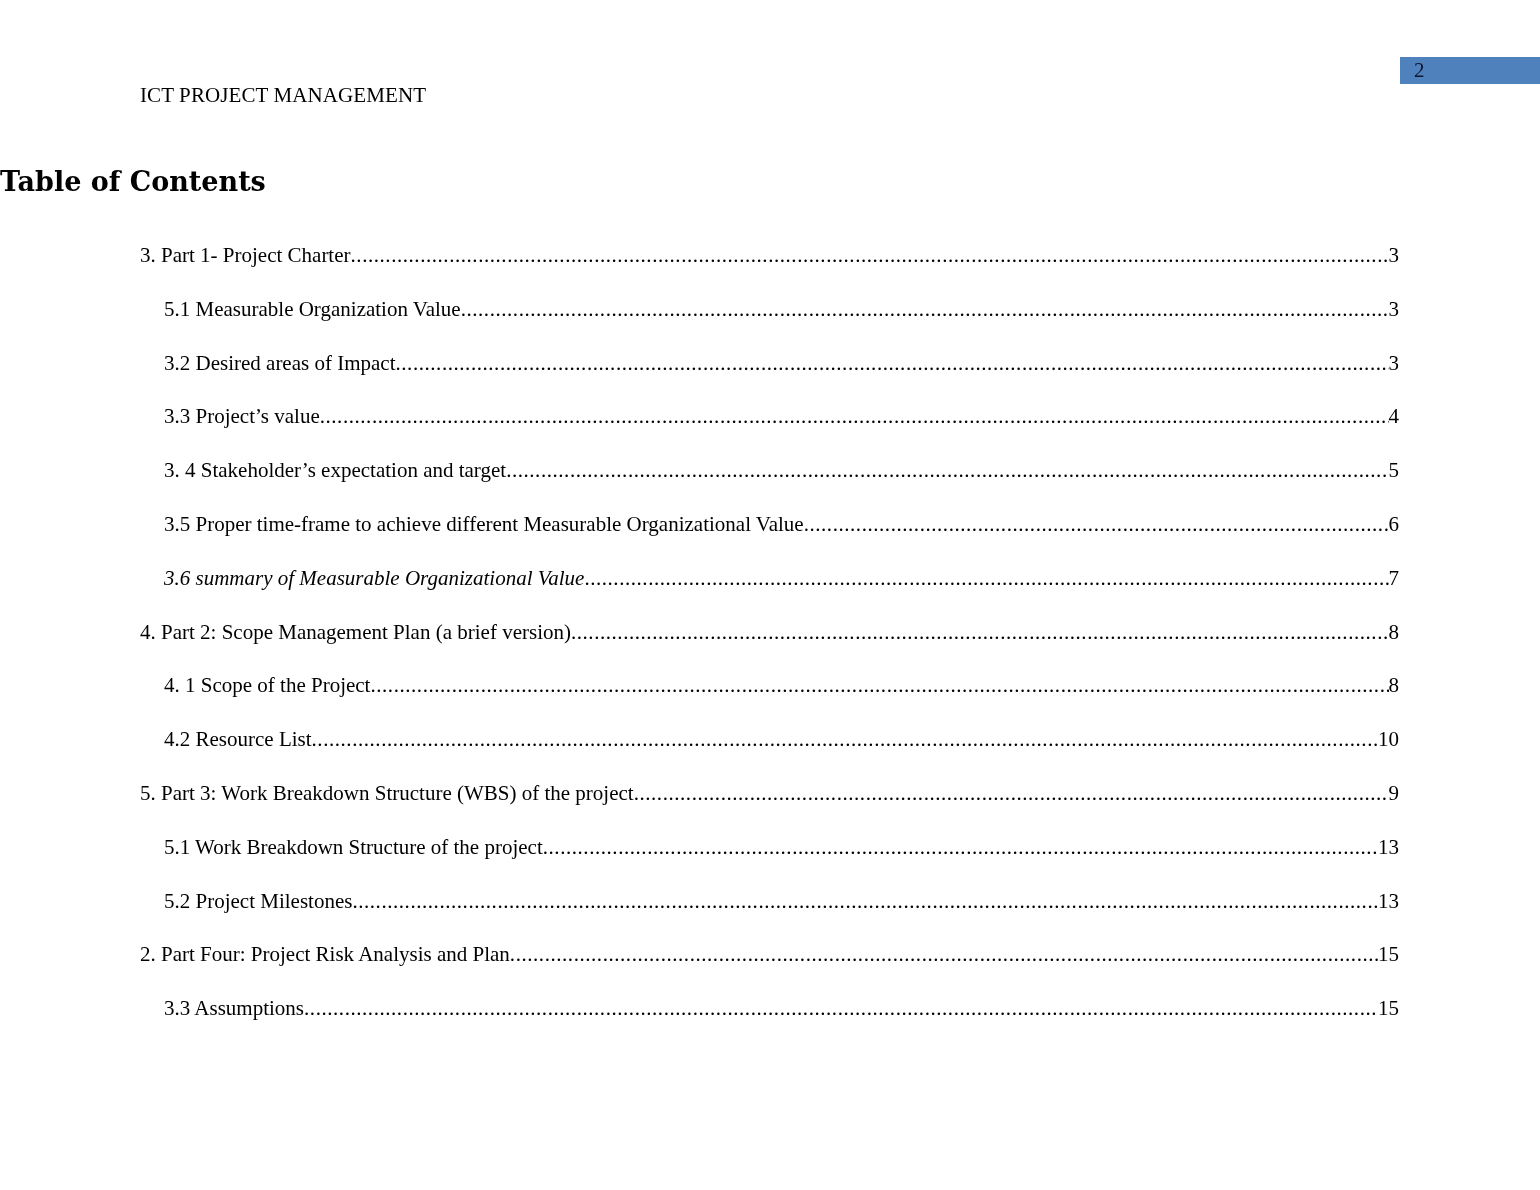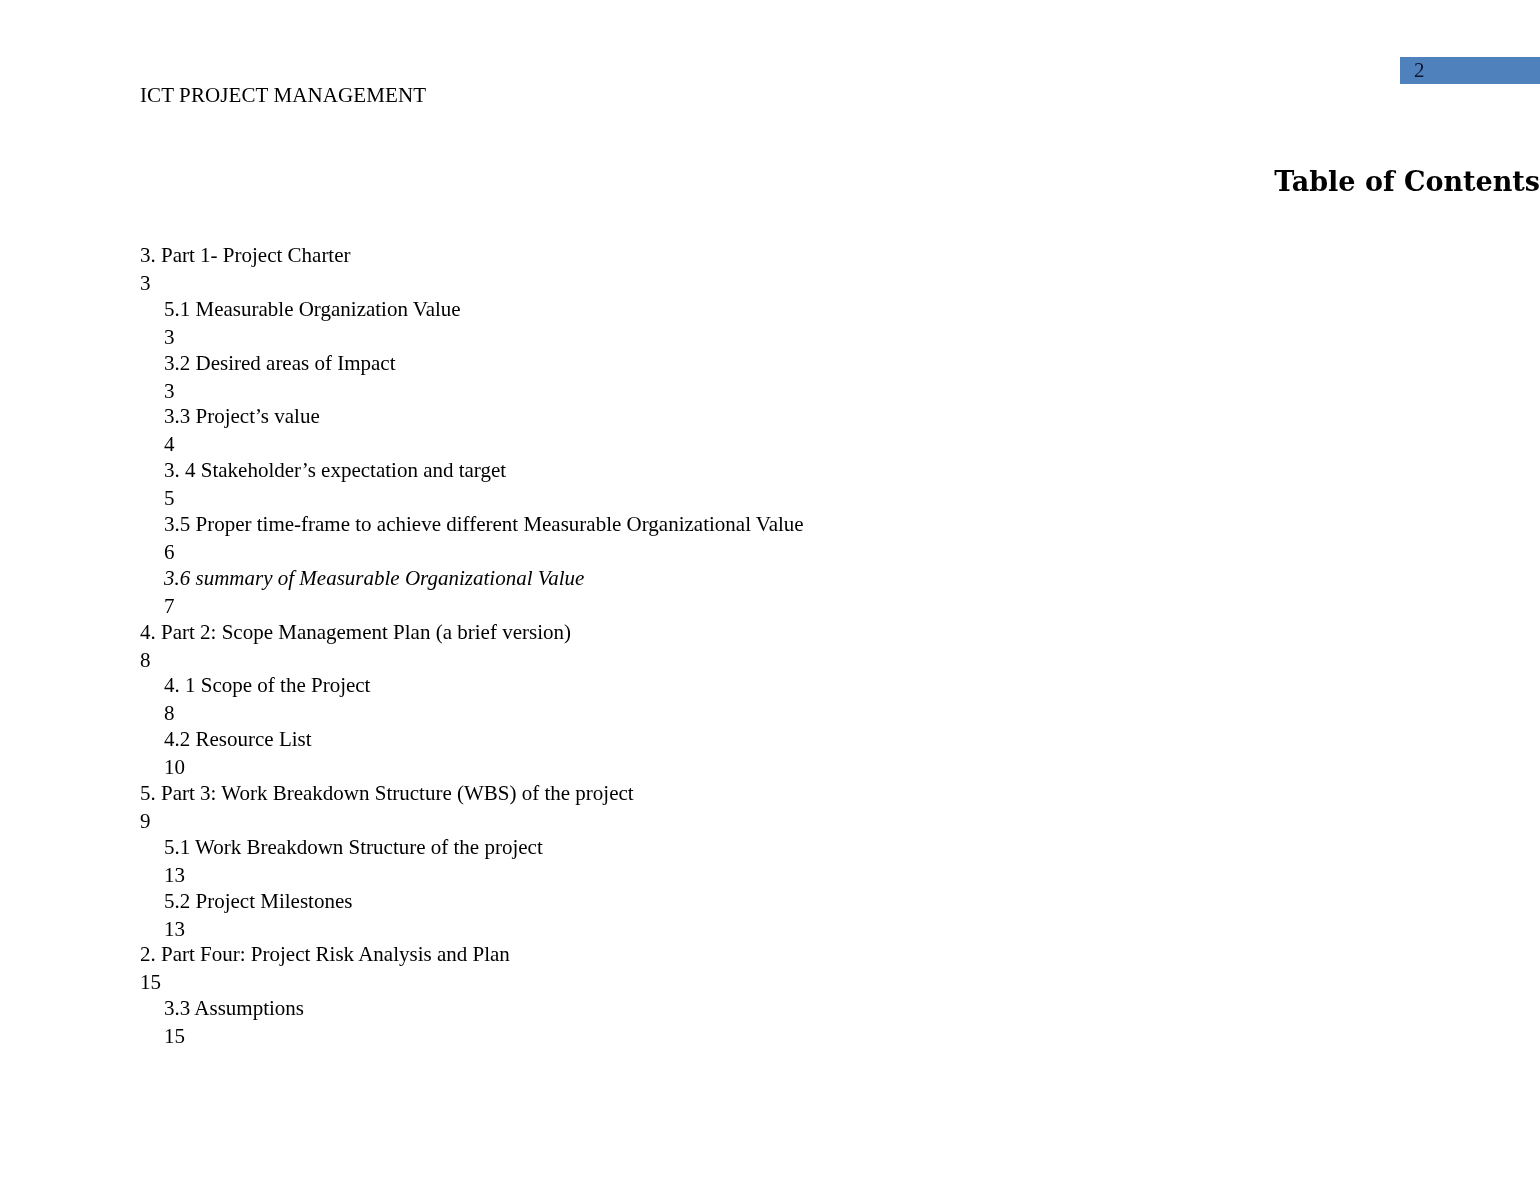--- a/index.html
+++ b/index.html
@@ -37,21 +37,21 @@
       top: 82px;
       font-size: 21px;
       line-height: 26px;
       letter-spacing: 0.1px;
     }
     .toc-title {
       position: absolute;
       left: 0;
       width: 1540px;
       top: 164px;
-      text-align: right;
+      text-align: left;
       font-family: "DejaVu Serif", serif;
       font-weight: bold;
       font-size: 27px;
       line-height: 36px;
     }
     .toc-list {
       position: absolute;
       left: 140px;
       top: 241px;
       width: 1259px;
@@ -60,21 +60,20 @@
       list-style: none;
     }
     .toc-entry {
       display: flex;
       align-items: baseline;
       height: 53.8px;
       font-size: 21px;
       line-height: 28px;
       white-space: nowrap;
       cursor: pointer;
-      flex-direction: column;
     }
     .toc-entry.level-2 {
       padding-left: 24px;
     }
     .toc-entry.italic .toc-text {
       font-style: italic;
       text-align: right;
     }
     .toc-text {
       flex: 0 0 auto;

